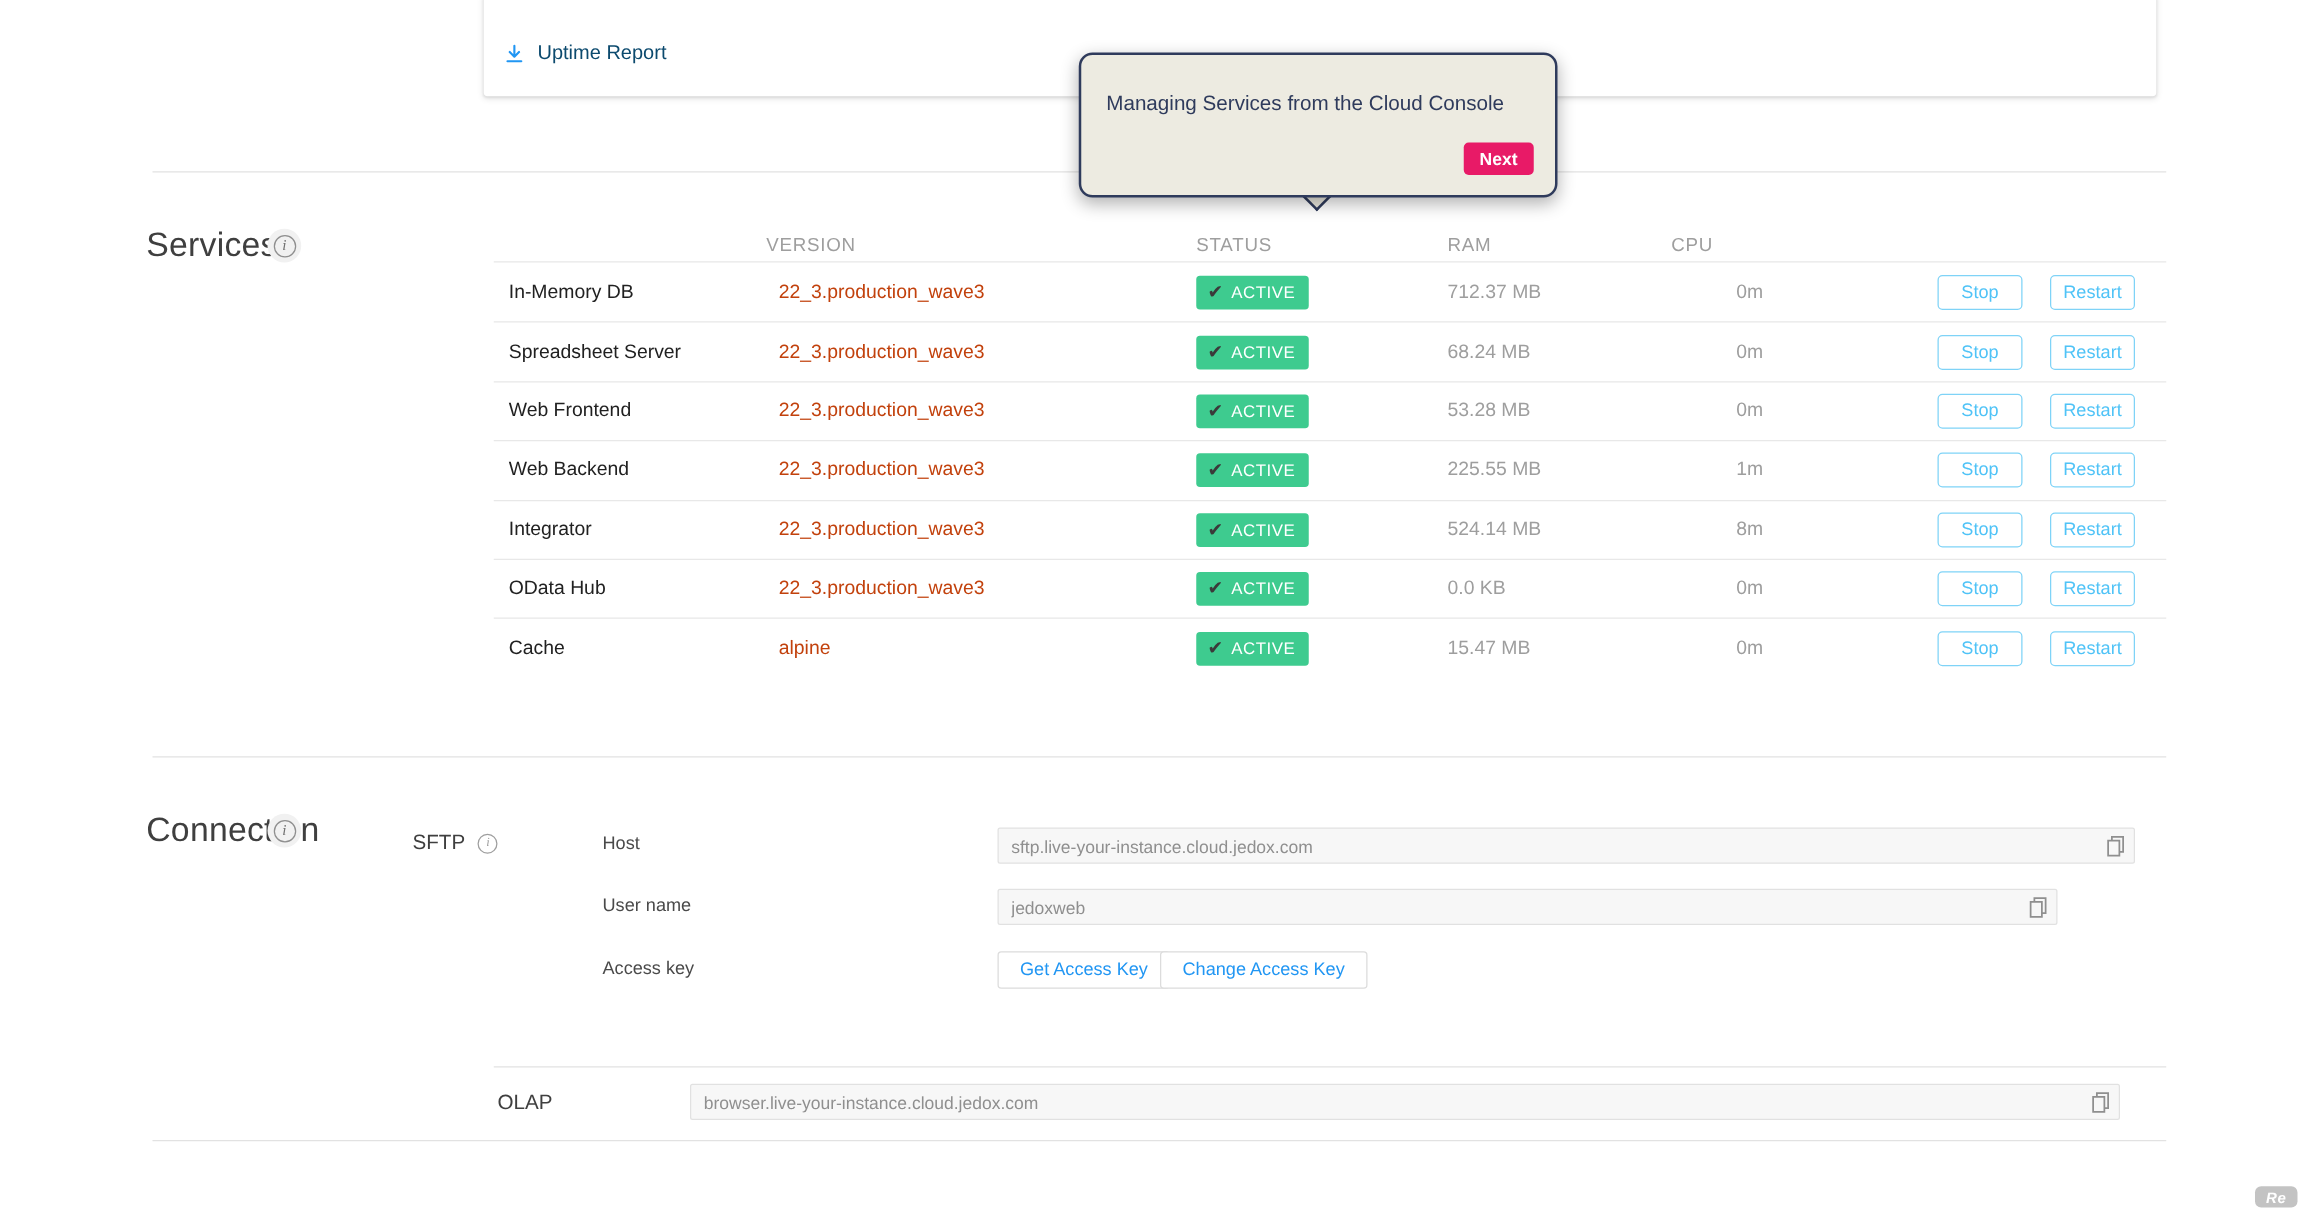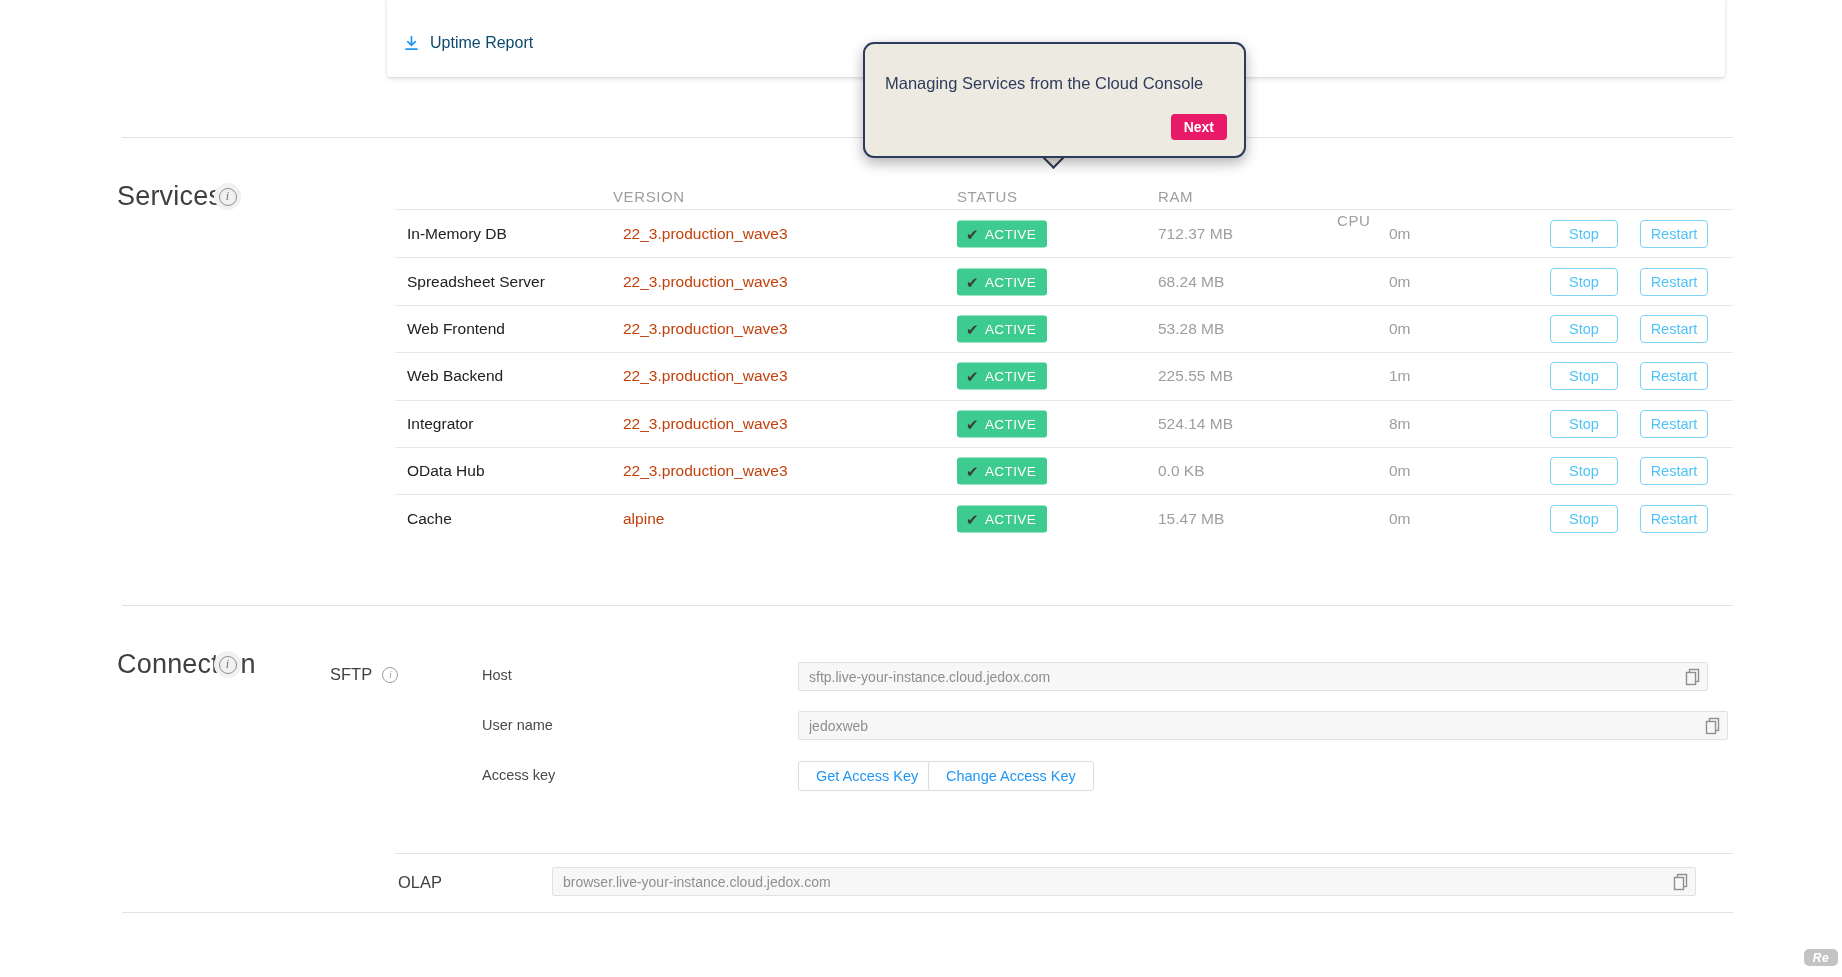--- a/index.html
+++ b/index.html
@@ -23,21 +23,21 @@
     display:flex; align-items:center; justify-content:center;
     font-family:"Liberation Serif", serif; font-style:italic; font-size:12px; color:#6f6f6f; }
   .info-small { display:inline-flex; width:16px; height:16px; border-radius:50%; border:1px solid #9e9e9e;
     align-items:center; justify-content:center; font-size:10px; color:#9e9e9e;
     font-family:"Liberation Serif", serif; font-style:italic; vertical-align:2px; }
 
   
   .svc-table { position:absolute; left:395px; top:181px; width:1338px; }
   .svc-header { position:relative; height:29px; border-bottom:1px solid #e8e8e8; }
   .svc-header span { position:absolute; top:7px; font-size:15px; color:#9e9e9e; letter-spacing:0.6px; }
-  .col-version { left:218px; } .col-status { left:562px; } .col-ram { left:763px; } .col-cpu { left:942px;margin-top:24px; }
+  .col-version { left:218px; } .col-status { left:562px; } .col-ram { left:763px; } .col-cpu { left:942px; }
   .svc-row { position:relative; height:47.4px; }
   .svc-row + .svc-row { border-top:1px solid #e8e8e8; }
   .svc-row .cell { position:absolute; top:50%; transform:translateY(-50%); font-size:15.5px; }
   .svc-name { left:12px; color:#212121; }
   .svc-version { left:218px; color:#c2410c;margin-left:10px; }
   .svc-status { left:562px; }
   .svc-ram { left:763px; color:#9e9e9e; }
   .svc-cpu { left:994px; color:#9e9e9e; }
   .badge { display:inline-flex; align-items:center; gap:6px; height:27px; padding:0 11px 0 9px;
     border-radius:3px; background:#3ecb8f; color:#fff; font-size:13.5px; letter-spacing:0.4px; }
@@ -226,21 +226,21 @@
     <span class="val">sftp.live-your-instance.cloud.jedox.com</span>
     <button class="copy-btn">
       <svg width="18" height="18" viewBox="0 0 18 18">
         <rect x="6.5" y="1.5" width="9" height="12" fill="none" stroke="#8f8f8f" stroke-width="1.4"></rect>
         <rect x="3.5" y="4.5" width="9" height="12" fill="#f7f7f7" stroke="#8f8f8f" stroke-width="1.4"></rect>
       </svg>
     </button>
   </div>
 
   <div class="field-label" style="left:482px; top:717px;">User name</div>
-  <div class="input-box" style="left:798px; top:711px; width:930px;">
+  <div class="input-box" style="left:798px; top:711px; width:848px;">
     <span class="val">jedoxweb</span>
     <button class="copy-btn">
       <svg width="18" height="18" viewBox="0 0 18 18">
         <rect x="6.5" y="1.5" width="9" height="12" fill="none" stroke="#8f8f8f" stroke-width="1.4"></rect>
         <rect x="3.5" y="4.5" width="9" height="12" fill="#f7f7f7" stroke="#8f8f8f" stroke-width="1.4"></rect>
       </svg>
     </button>
   </div>
 
   <div class="field-label" style="left:482px; top:767px;">Access key</div>

